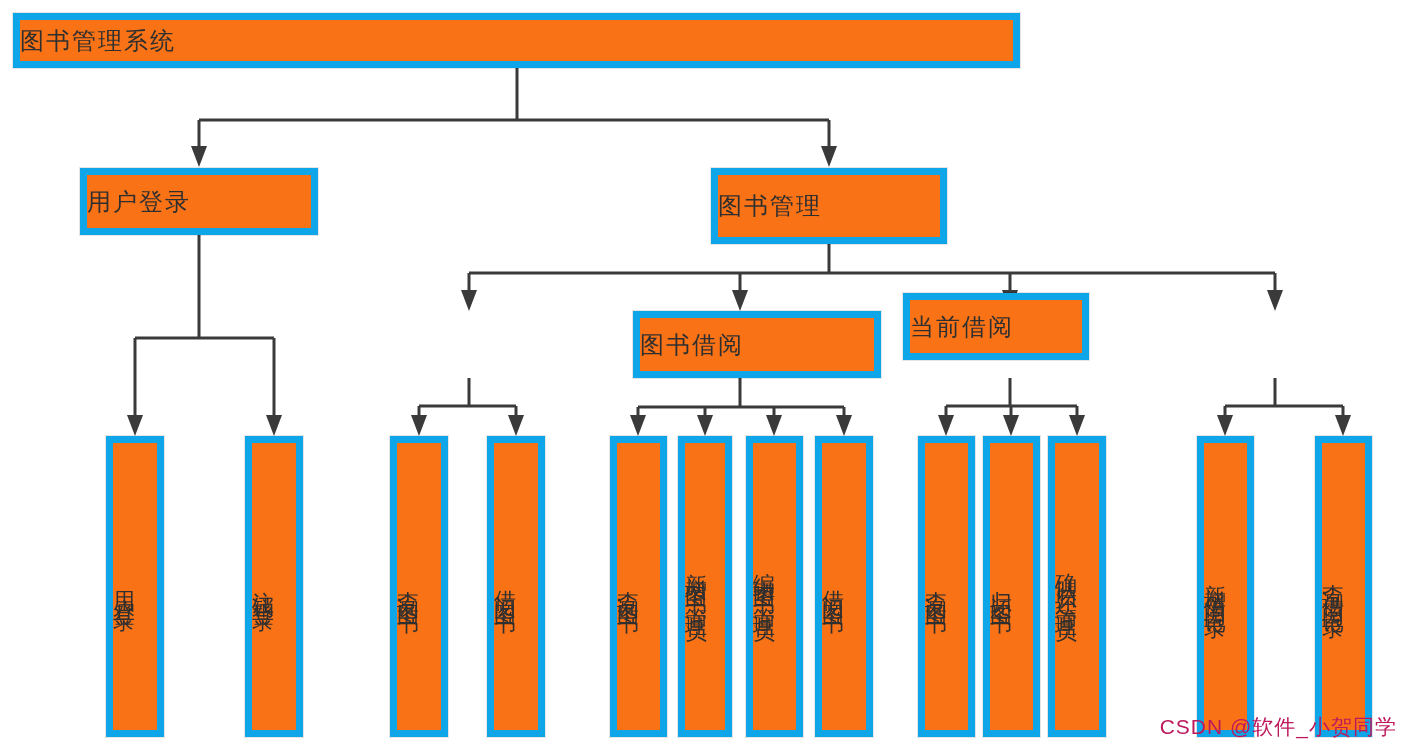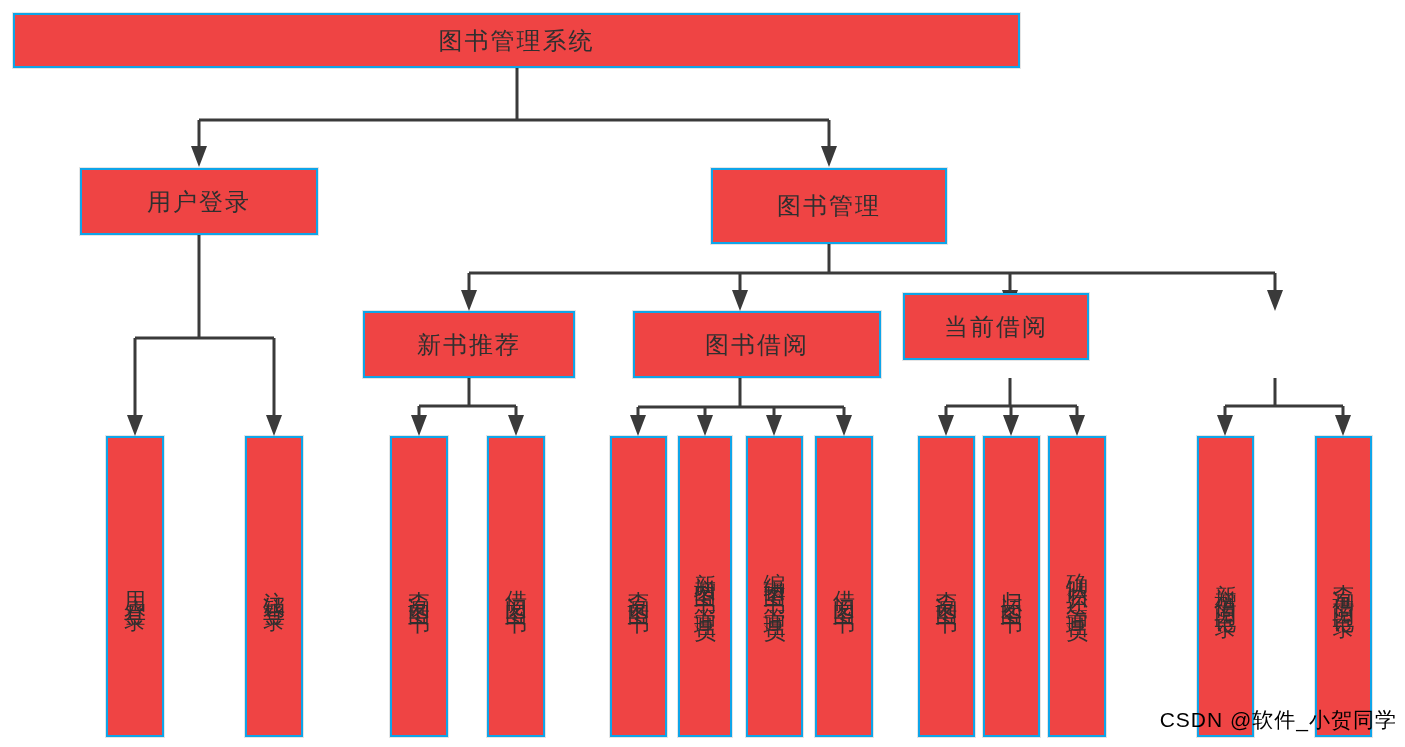--- a/index.html
+++ b/index.html
@@ -2,45 +2,44 @@
 <html><head>
 <meta charset="utf-8">
 <style>
   * { box-sizing: border-box; margin: 0; padding: 0; }
   html, body { width: 1405px; height: 747px; background: #ffffff; overflow: hidden; }
   body { font-family: "Liberation Sans", "DejaVu Sans", sans-serif; position: relative; }
   #canvas { position: absolute; left: 0; top: 0; width: 1405px; height: 747px; }
   #wires { position: absolute; left: 0; top: 0; z-index: 1; }
   .node {
     position: absolute;
-    background: #ef4444;
-    border: 2px solid #0ea5e9;
+    background: #f97316;
+    border: 7px solid #0ea5e9;
     display: flex;
     align-items: center;
-    justify-content: center;
     color: #2f2f2f;
     z-index: 2;
     box-shadow: 0 0 0 1px rgba(0,0,0,0.10);
   }
   .hnode { font-size: 24px; letter-spacing: 2px; }
   .leaf { width: 58px; top: 436px; height: 301px; }
   .leaf .vtext {
     writing-mode: vertical-rl;
     text-orientation: mixed;
     font-size: 22px;
     letter-spacing: 7px;
     line-height: 1;
     white-space: nowrap;
   }
   .watermark {
     position: absolute;
     right: 8px;
-    bottom: 13px;
+    bottom: 6px;
     font-size: 21px;
-    color: #000000;
+    color: #be185d;
     z-index: 3;
     letter-spacing: 1px;
   }
 </style>
 </head>
 <body>
 
 <div id="canvas">
 
   <svg id="wires" width="1405" height="747" viewBox="0 0 1405 747">
@@ -69,23 +68,20 @@
     <span>图书管理系统</span>
   </div>
 
   <div class="node hnode" style="left:80px; top:168px; width:238px; height:67px">
     <span>用户登录</span>
   </div>
   <div class="node hnode" style="left:711px; top:168px; width:236px; height:76px">
     <span>图书管理</span>
   </div>
 
-  <div class="node hnode" style="left:363px; top:311px; width:212px; height:67px">
-    <span>新书推荐</span>
-  </div>
   <div class="node hnode" style="left:633px; top:311px; width:248px; height:67px">
     <span>图书借阅</span>
   </div>
   <div class="node hnode" style="left:903px; top:293px; width:186px; height:67px">
     <span>当前借阅</span>
   </div>
 
   <div class="node leaf" style="left:106px">
     <span class="vtext">用户登录</span>
   </div>

